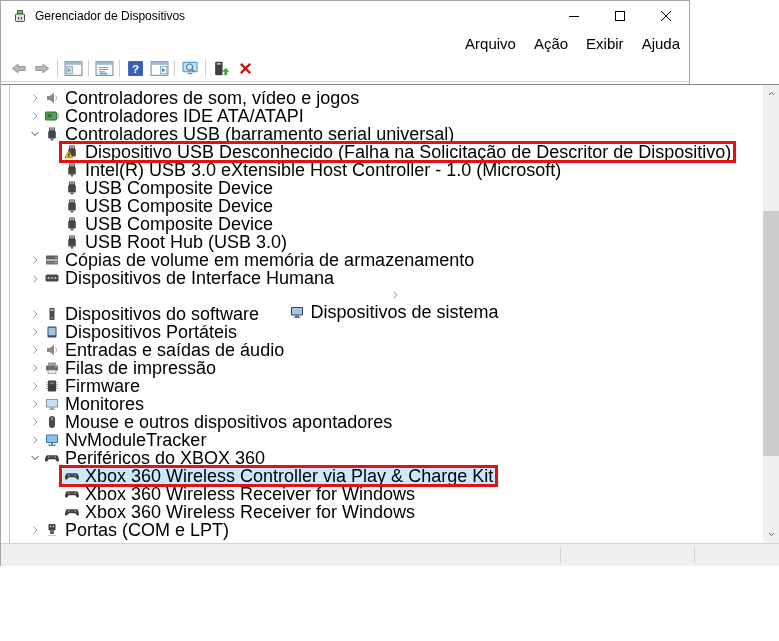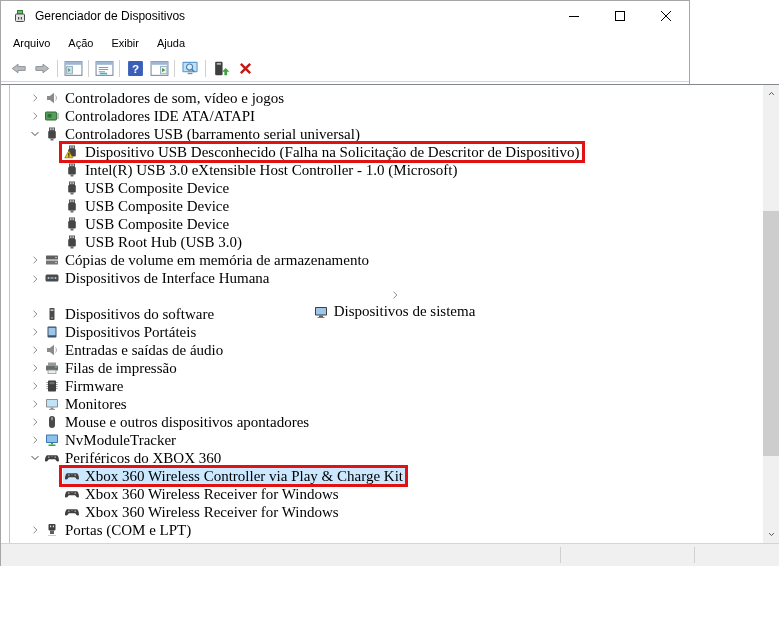--- a/index.html
+++ b/index.html
@@ -8,34 +8,34 @@
 
   
   .titlebar { position:relative; height:30px; display:flex; align-items:center; padding-left:11px; background:#fff; }
   .titlebar .app-icon { width:16px; height:16px; margin-right:7px; }
   .titlebar .title { font-size:12px; }
   .win-controls { position:absolute; right:0; top:0; height:30px; display:flex; }
   .win-btn { width:46px; height:30px; display:flex; align-items:center; justify-content:center; }
   .win-btn svg { width:10px; height:10px; }
 
   
-  .menubar { height:24px; display:flex; align-items:center; padding-left:3px; font-size:11px; }
+  .menubar { height:24px; display:flex; align-items:center; padding-left:9px; font-size:15px;justify-content:flex-end; }
   .menu-item { padding:3px 9px; cursor:default; }
 
   
   .toolbar { height:27px; display:flex; align-items:center; padding-left:5px; border-bottom:1px solid #d4d4d4; }
   .tb-btn { width:24px; height:24px; display:flex; align-items:center; justify-content:center; }
   .tb-btn svg { width:19px; height:17px; display:block; }
   .tb-sep { width:1px; height:17px; background:#d0d0d0; margin:0 3px; }
 
   
   .content { position:absolute; top:83px; left:0; width:779px; height:459px; border-top:1px solid #828790; background:#fff; }
   .panel-edge { position:absolute; left:8px; top:0; bottom:0; width:1px; background:#c5c5c5; }
   .tree { position:absolute; left:9px; top:0; right:17px; bottom:0; overflow:hidden; padding-top:4px; }
-  .row { height:18px; display:flex; align-items:center; white-space:nowrap; font-size:15px;font-family:Liberation Serif, serif; }
+  .row { height:18px; display:flex; align-items:center; white-space:nowrap; font-size:18px; }
   .chev { flex:0 0 16px; width:16px; height:16px; display:flex; align-items:center; justify-content:center; }
   .chev svg { width:12px; height:12px; }
   .rc { position:relative; display:flex; align-items:center; height:18px; padding:0 3px 0 1px; }
   .rc .node-icon { width:16px; height:16px; margin-right:5px; }
   .rc .node-icon svg { width:16px; height:16px; display:block; }
   .rc.selected { background:#cce8ff; }
   .redbox { position:absolute; left:-4px; right:-2px; top:-2px; bottom:-2px; border:3px solid #e01212; pointer-events:none; z-index:5; }
 
   
   .vscroll { position:absolute; right:0; top:0; bottom:0; width:17px; background:#f0f0f0; }

